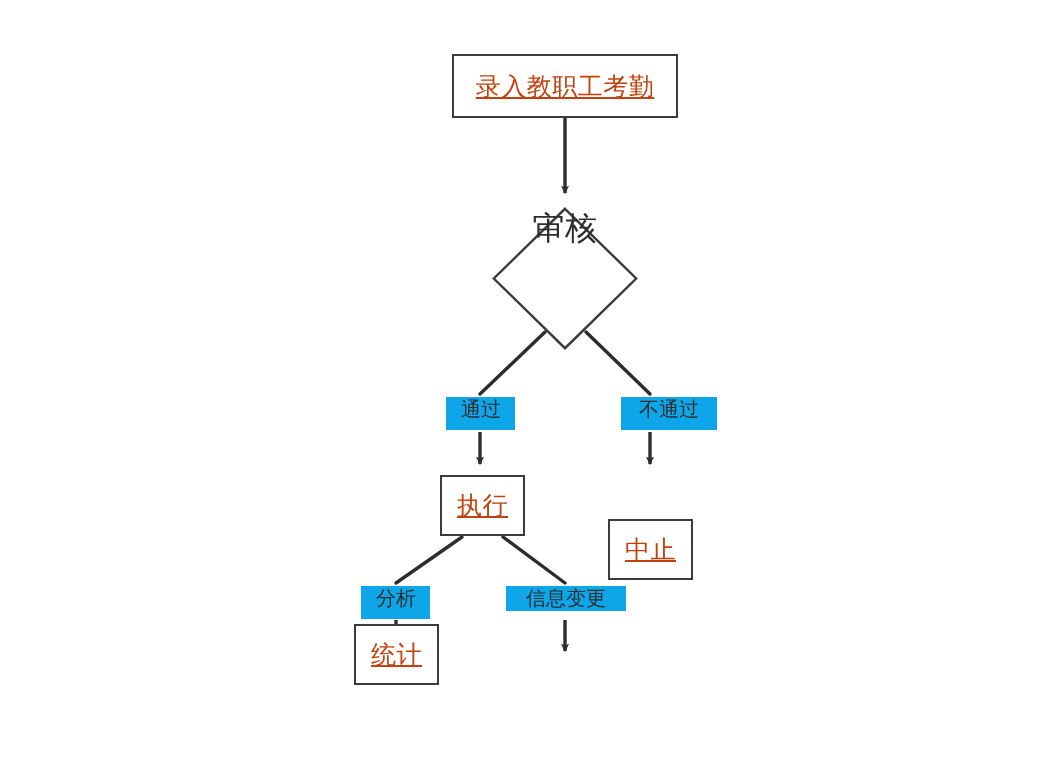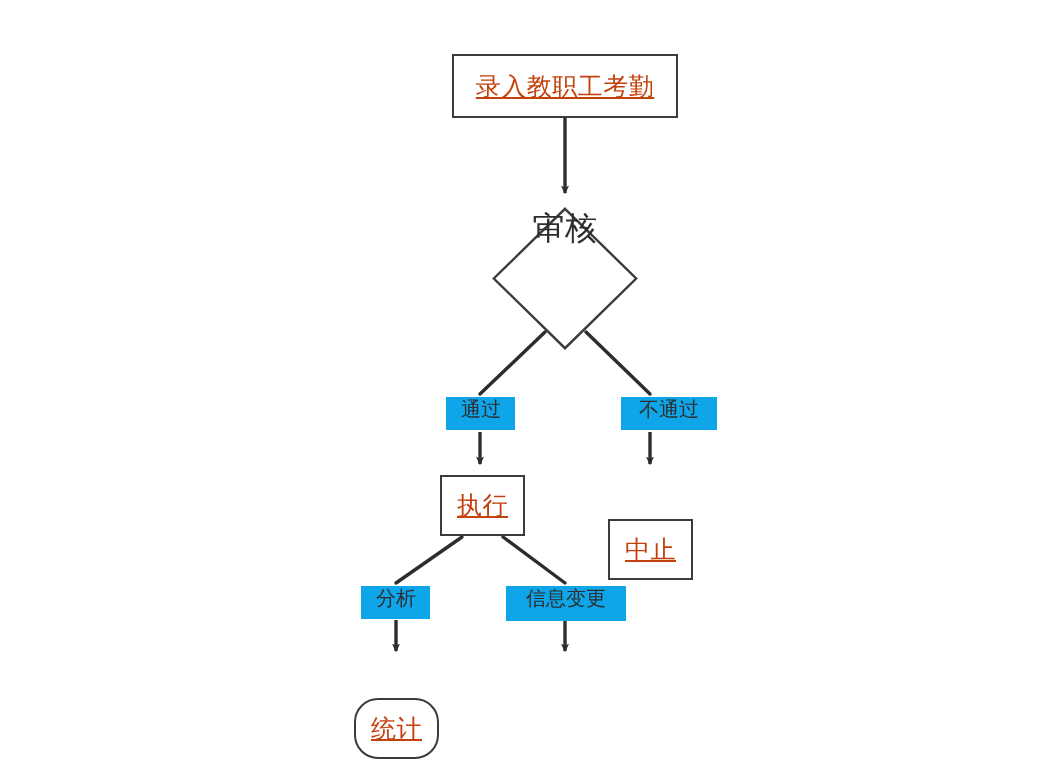--- a/index.html
+++ b/index.html
@@ -126,26 +126,26 @@
   </div>
 
   <div class="node" style="left:440px; top:475px; width:85px; height:61px;">
     <span class="node-label">执行</span>
   </div>
 
   <div class="node" style="left:608px; top:475px; width:85px; height:61px;margin-top:44px;">
     <span class="node-label">中止</span>
   </div>
 
-  <div class="node" style="left:354px; top:698px; width:85px; height:61px;border-radius:24px;">
+  <div class="node" style="left:354px; top:624px; width:85px; height:61px;">
     <span class="node-label">统计</span>
   </div>
 
 
   <div class="edge-label" style="left:446px; top:397px; width:69px; height:33px; text-align:center;">通过</div>
 
   <div class="edge-label" style="left:602px; top:397px; width:96px; height:33px; text-align:center;margin-left:19px;">不通过</div>
 
   <div class="edge-label" style="left:361px; top:586px; width:69px; height:33px; ">分析</div>
 
-  <div class="edge-label" style="left:506px; top:586px; width:120px; height:35px; text-align:center;">信息变更</div>
+  <div class="edge-label" style="left:506px; top:586px; width:120px; height:25px; text-align:center;">信息变更</div>
 
 </div>
 
 </body></html>

